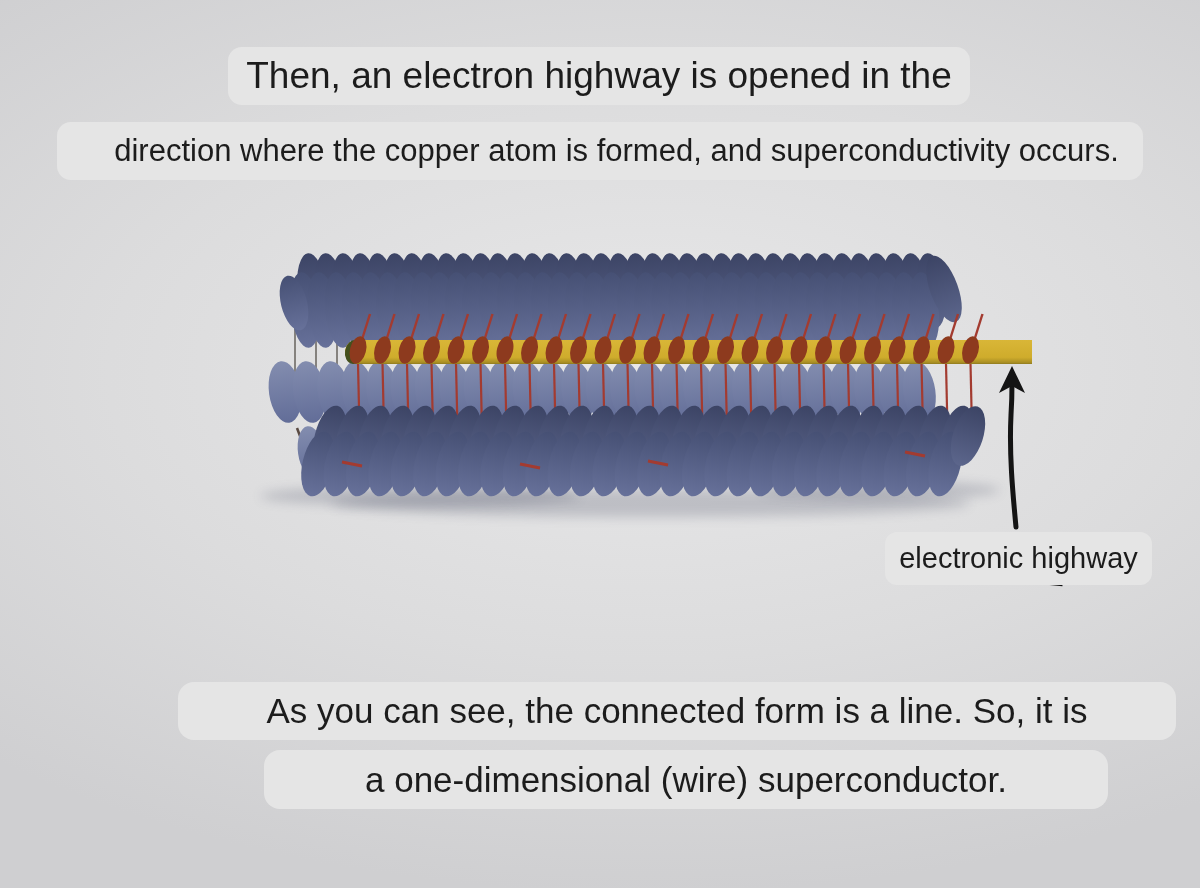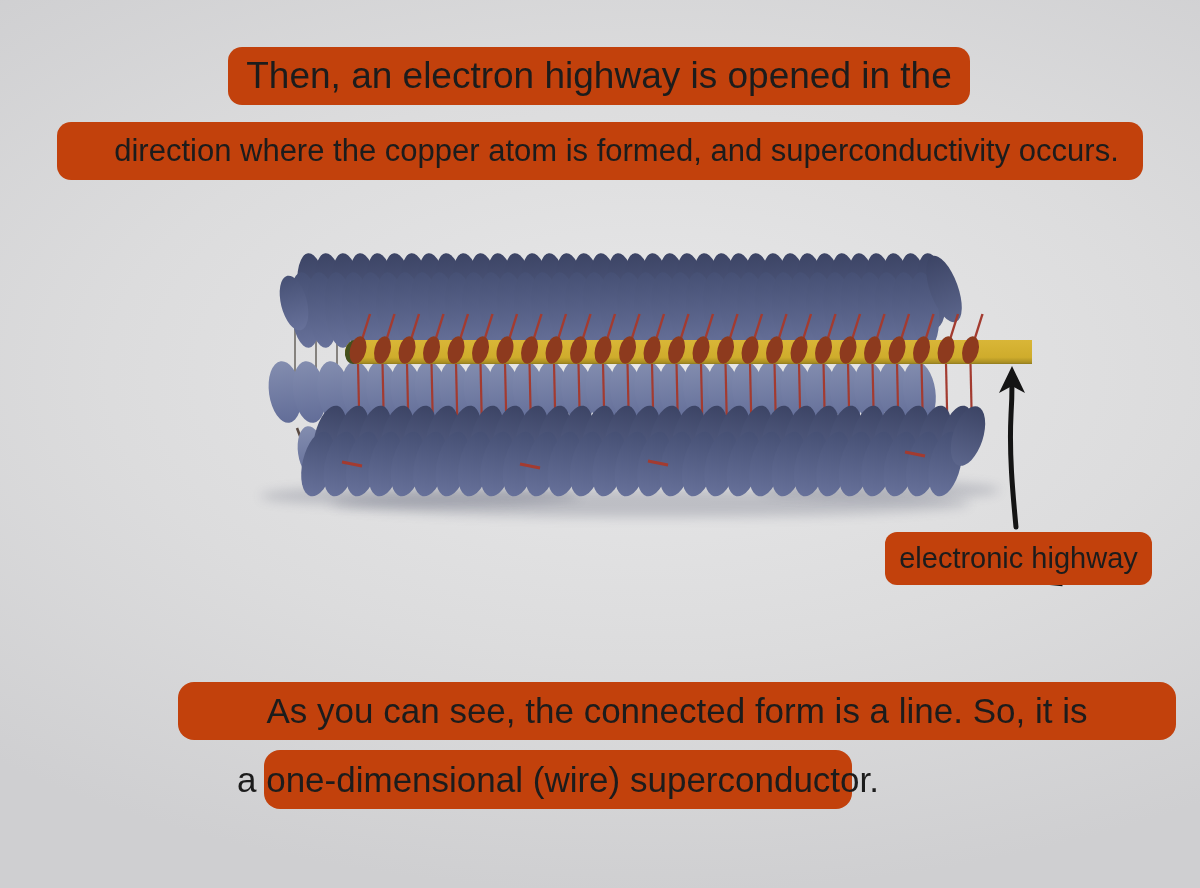--- a/index.html
+++ b/index.html
@@ -5,31 +5,31 @@
   * { margin: 0; padding: 0; box-sizing: border-box; }
   html, body { width: 1200px; height: 888px; overflow: hidden; }
   body {
     font-family: "Liberation Sans", sans-serif;
     background: radial-gradient(ellipse 980px 520px at 54% 42%, #e8e8e9 0%, #dcdcdd 55%, #cfcfd1 100%);
     position: relative;
   }
   .frame { position: absolute; inset: 0; }
   .caption {
     position: absolute;
-    background: #c2410c;
+    background: #e5e5e5;
     color: #1c1c1c;
     display: flex;
     align-items: center;
     justify-content: center;
     white-space: nowrap;
   }
   .cap-top1   { left: 228px; top: 47px;  width: 742px;  height: 58px; border-radius: 14px; font-size: 37px; }
   .cap-top2   { left: 57px;  top: 122px; width: 1086px; height: 58px; border-radius: 14px; font-size: 31px; padding-left: 33px; }
   .cap-bot1   { left: 178px; top: 682px; width: 998px;  height: 58px; border-radius: 16px; font-size: 35px; }
-  .cap-bot2   { left: 264px; top: 750px; width: 588px;  height: 59px; border-radius: 16px; font-size: 35px; }
+  .cap-bot2   { left: 264px; top: 750px; width: 844px;  height: 59px; border-radius: 16px; font-size: 35px; }
   .cap-label  { left: 885px; top: 532px; width: 267px;  height: 53px; border-radius: 12px; font-size: 29px; }
   svg.diagram { position: absolute; left: 0; top: 0; width: 1200px; height: 888px; }
 </style>
 </head>
 <body>
 
 <div class="frame">
 
   <div class="caption cap-top1">
     <span>Then, an electron highway is opened in the</span>

